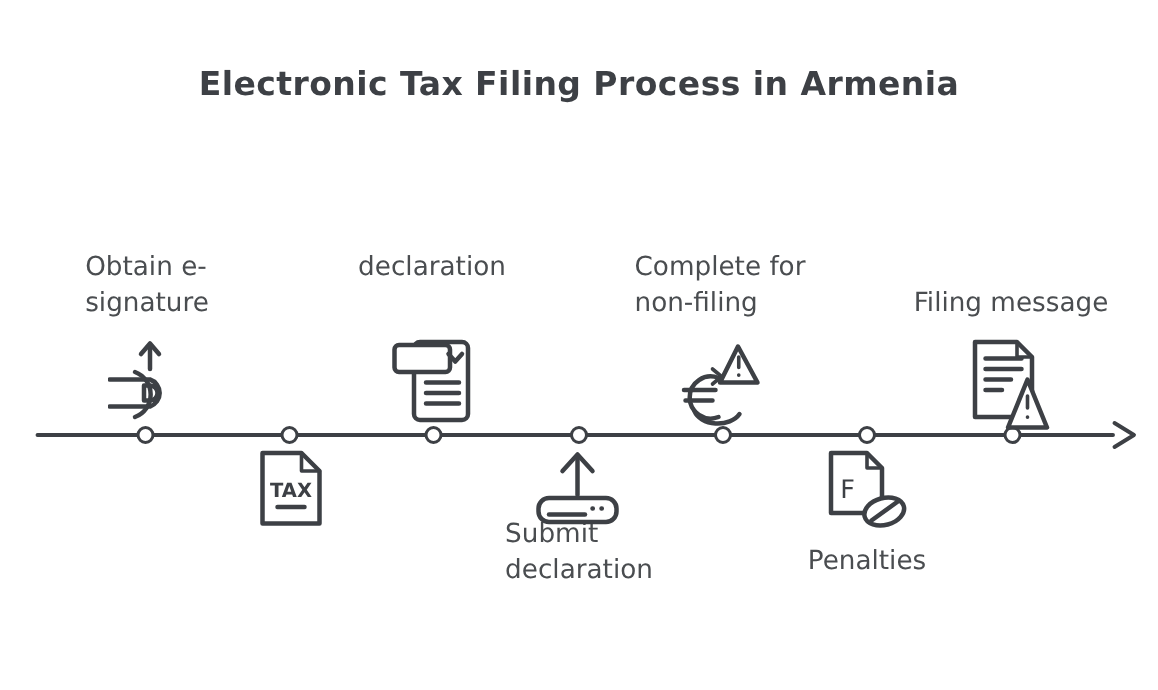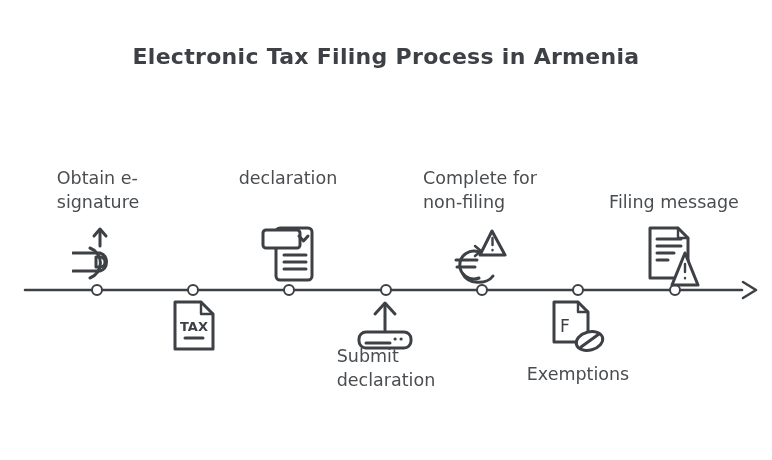--- a/index.html
+++ b/index.html
@@ -106,21 +106,21 @@
   <svg class="icon" style="left:453px; top:226px" width="56" height="62" viewBox="0 0 56 62">
     <path d="M26,26 A14,14 0 1 0 26,52"></path>
     <path d="M28,25 L22,20 M28,25 L22,30" class="thin"></path>
     <path d="M3,34 H24 M4,41 H22"></path>
     <path d="M10,48 A16,11 0 0 0 40,50"></path>
     <path d="M39,5 L52,29 L27,29 Z" class="fill-white"></path>
     <path d="M39.5,12 V19 M39.5,24 V24.2" class="thin"></path>
   </svg>
 
   <div class="step-label" style="left:578px; top:362px">
-    <div>Exemptions</div>
+    <div>Penalties</div>
   </div>
   <svg class="icon" style="left:548px; top:298px" width="58" height="56" viewBox="0 0 58 56">
     <path d="M6,4 H30 L40,14 V44 H6 Z" class="fill-white"></path>
     <path d="M30,4 V14 H40" class="thin"></path>
     <text x="17" y="34" text-anchor="middle" font-size="17">F</text>
     <ellipse cx="41.5" cy="43" rx="13.5" ry="9" transform="rotate(-15 41.5 43)" class="fill-white"></ellipse>
     <path d="M33,49 L51,36"></path>
   </svg>
 
   <div class="step-label" style="left:674px; top:190px">

